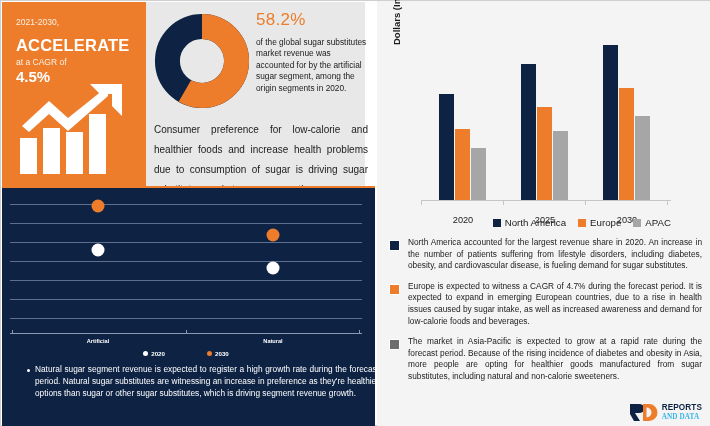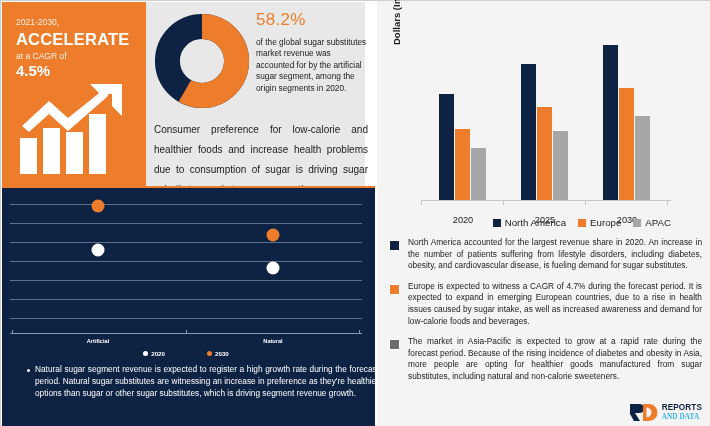--- a/index.html
+++ b/index.html
@@ -26,21 +26,21 @@
   .accel-panel {
     position: absolute; left: 1px; top: 1px;
     width: 144px; height: 184px;
     background: #ee7d2b;
     color: #ffffff;
     padding: 14px 10px 0 14px;
   }
   .accel-line1 { font-size: 8.5px; line-height: 12px; color: #fdf0e4; }
   .accel-big {
     font-size: 16.5px; font-weight: bold; letter-spacing: .2px;
-    line-height: 20px; margin-top: 1px;
+    line-height: 20px; margin-top: 7px;
   }
   .accel-line3 { font-size: 8.5px; line-height: 12px; color: #fdf0e4; margin-top: 1px; }
   .accel-pct { font-size: 15px; font-weight: bold; line-height: 18px; }
   .accel-icon {
     position: absolute; left: 14px; top: 82px;
     width: 120px; height: 92px;
   }
 
   
   .donut-panel {

